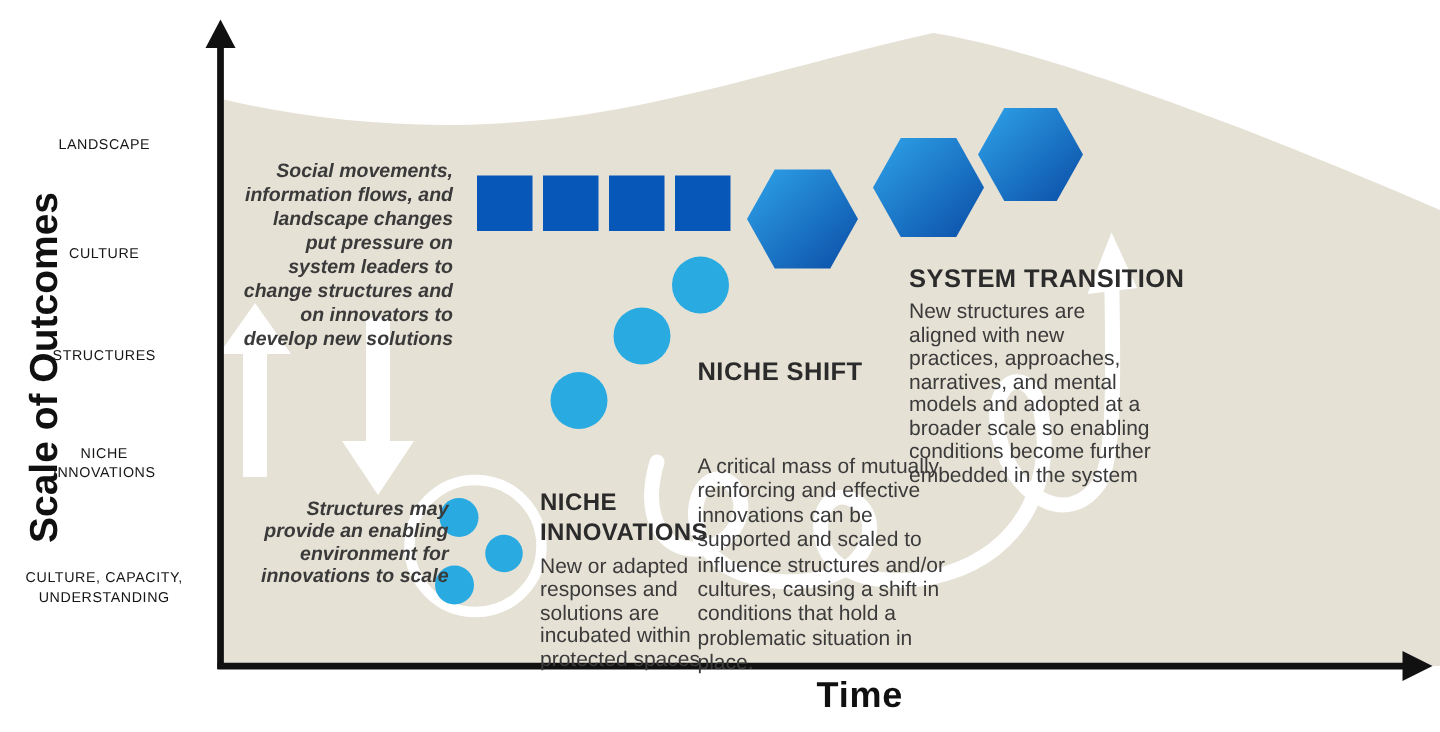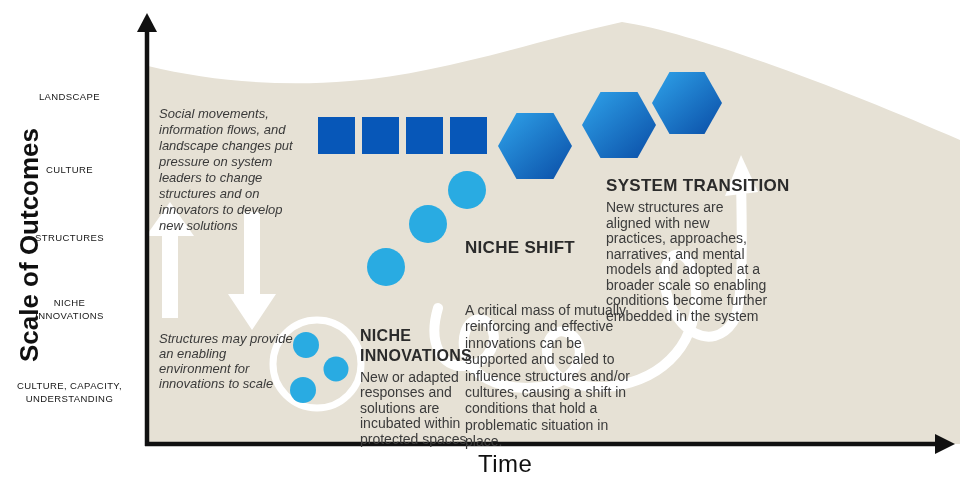--- a/index.html
+++ b/index.html
@@ -22,26 +22,26 @@
     position:absolute;left:4px;width:131px;text-align:center;
     font-size:9.5px;font-weight:400;letter-spacing:.4px;color:#161616;
     line-height:13px;white-space:pre-line;
   }
   .yaxis-title{
     position:absolute;left:-122px;top:231px;width:300px;height:28px;
     text-align:center;font-size:26px;font-weight:700;color:#101010;
     transform:rotate(-90deg);
   }
   .xaxis-title{
-    position:absolute;left:478px;top:450px;width:124px;text-align:left;
-    font-size:24px;font-weight:400;color:#101010;letter-spacing:.5px;
+    position:absolute;left:478px;top:450px;width:124px;text-align:right;
+    font-size:24px;font-weight:700;color:#101010;letter-spacing:.5px;
   }
   .note{
-    position:absolute;font-style:italic;font-size:13px;text-align:left;
-    color:#3a3a3a;font-weight:400;
+    position:absolute;font-style:italic;font-size:13px;text-align:right;
+    color:#3a3a3a;font-weight:700;
   }
   .note-pressure{left:159px;top:106px;width:143px;line-height:16px;}
   .note-enabling{left:159px;top:331px;width:140px;line-height:15px;}
   .stage-block{position:absolute;}
   .stage-block h3{
     margin:0 0 4px 0;font-size:16px;font-weight:700;letter-spacing:.3px;
     color:var(--heading-text,#2B2B2B);line-height:20px;
   }
   .stage-block p{margin:0;font-size:14px;line-height:15.4px;color:var(--body-text,#3B3B3B);}
   .blk-niche{left:360px;top:326px;width:118px;}

